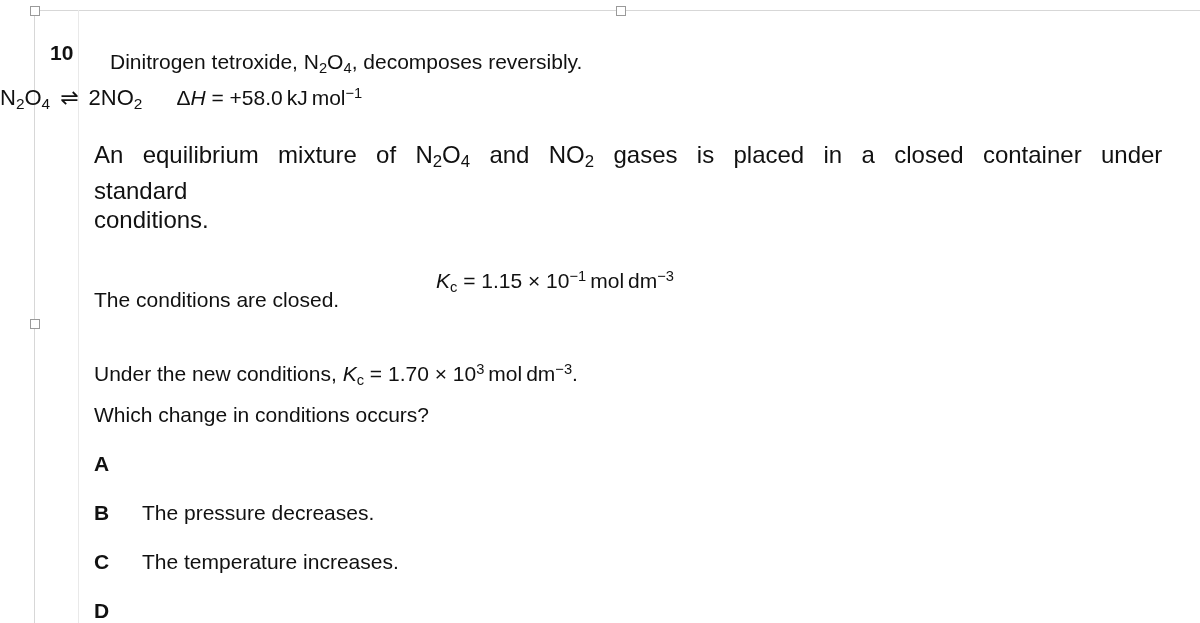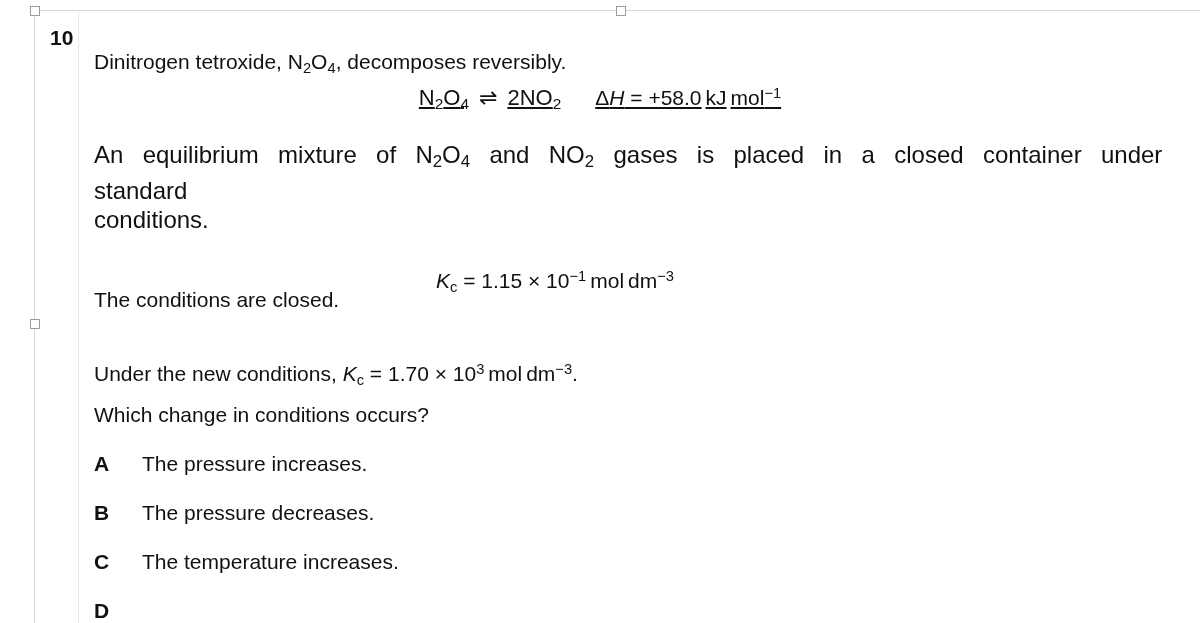--- a/index.html
+++ b/index.html
@@ -64,45 +64,44 @@
     left: 0;
     top: 0;
     width: 1200px;
   }
   .q-row {
     position: absolute;
     left: 50px;
     top: 24px;
     width: 1120px;
     display: flex;
-    align-items: flex-start;
+    align-items: center;
+    gap: 16px;
   }
   .q-num {
     font-weight: bold;
     font-size: 21px;
     line-height: 28px;
     width: 44px;
     flex: 0 0 44px;
   }
   .q-stem {
     font-size: 21px;
     line-height: 28px;
     margin-top: 24px;
   }
 
   .equation {
     position: absolute;
     left: 0;
     top: 78px;
     width: 1200px;
-    text-align: center;
     font-size: 22px;
     line-height: 30px;
     white-space: nowrap;
-    text-decoration: underline;
   }
   .equation .eqarrow {
     display: inline-block;
     padding: 0 10px;
     font-size: 22px;
   }
   .equation .gap {
     display: inline-block;
     width: 34px;
   }
@@ -207,21 +206,20 @@
 
   <div class="para p-new">
     Under the new conditions, <span class="ital">K</span><sub>c</sub> = 1.70 × 10<sup>3</sup><span class="nbsp-thin"></span>mol<span class="nbsp-thin"></span>dm<sup>−3</sup>.
   </div>
 
   <div class="para p-which">Which change in conditions occurs?</div>
 
   <div class="options">
     <div class="option">
       <span class="letter">A</span>
-      <span class="text">The pressure increases.</span>
     </div>
     <div class="option">
       <span class="letter">B</span>
       <span class="text">The pressure decreases.</span>
     </div>
     <div class="option">
       <span class="letter">C</span>
       <span class="text">The temperature increases.</span>
     </div>
     <div class="option">

